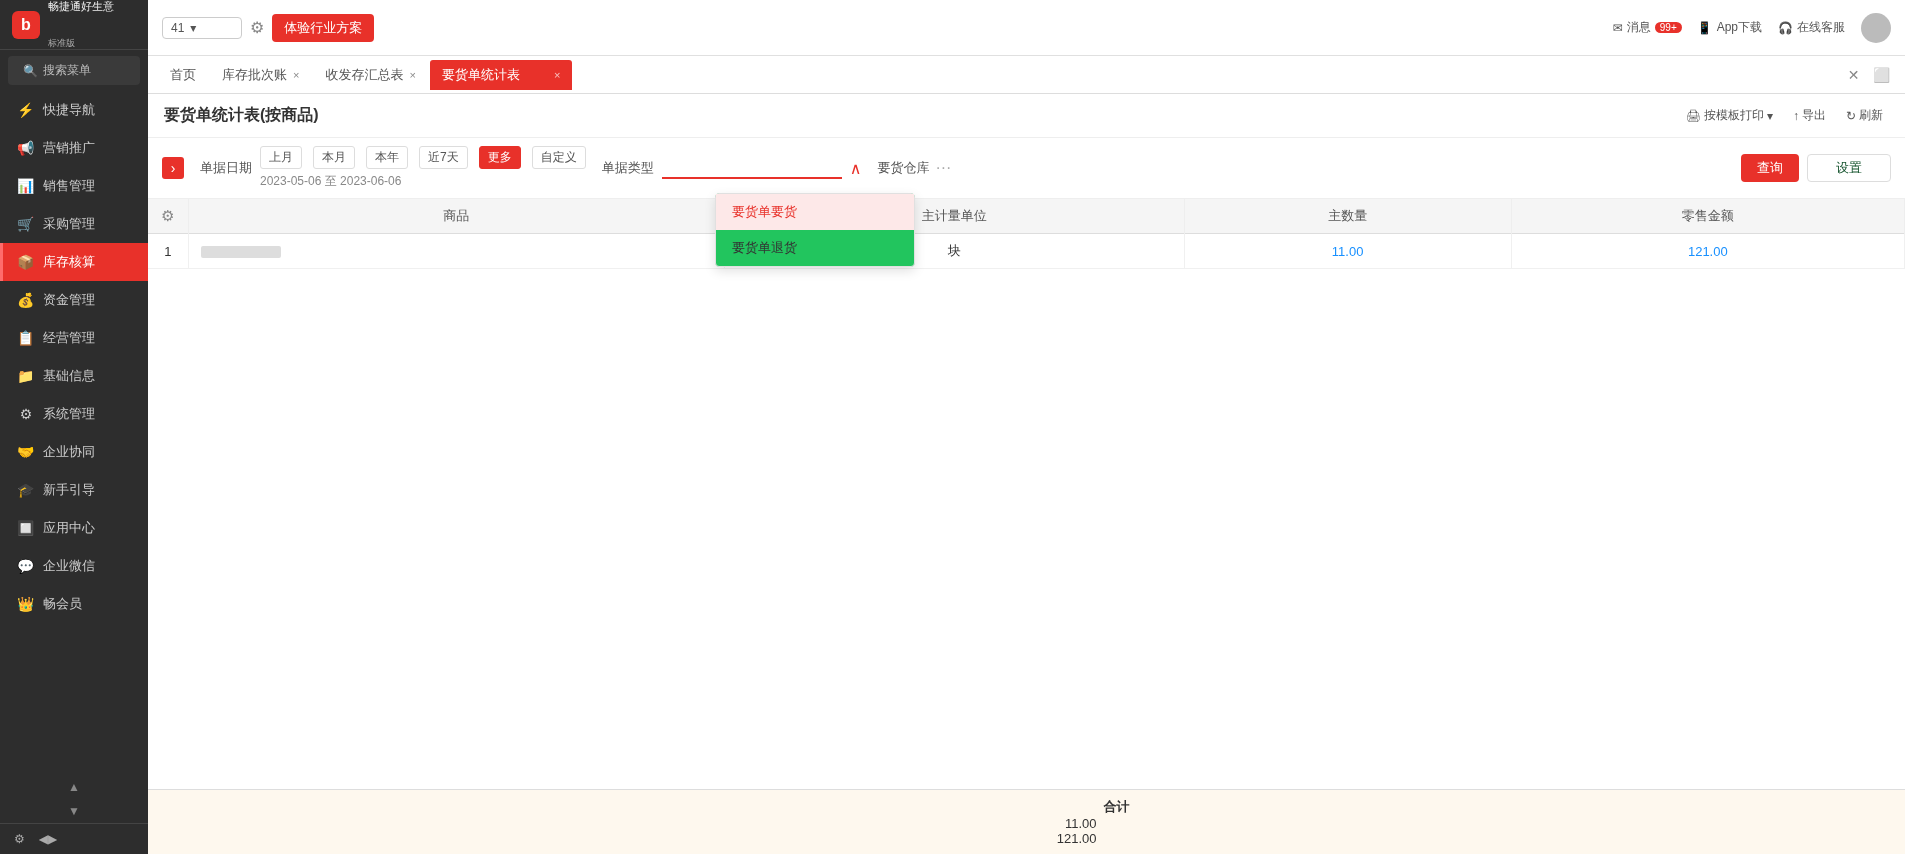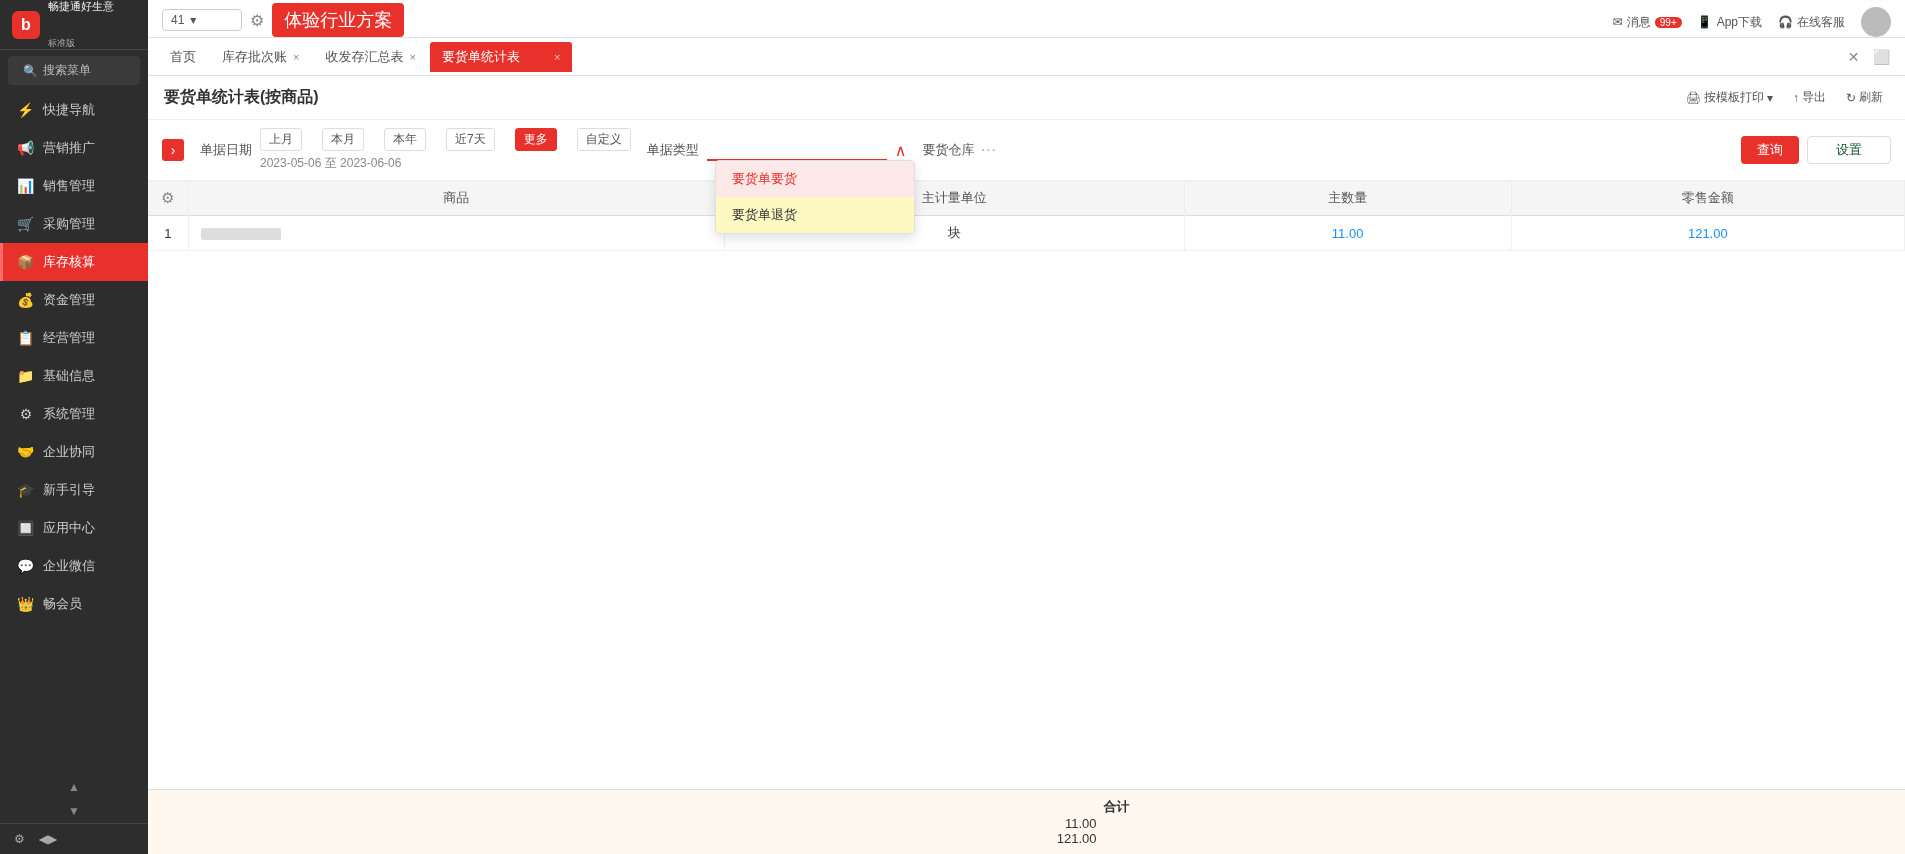--- a/index.html
+++ b/index.html
@@ -91,23 +91,23 @@
       flex: 1;
       display: flex;
       flex-direction: column;
       background: #f5f5f5;
       overflow: hidden;
     }
 
     
     .topbar {
       background: #fff;
-      height: 38px;
-      display: flex;
-      align-items: flex-end;
+      height: 56px;
+      display: flex;
+      align-items: center;
       padding: 0 14px;
       gap: 10px;
       border-bottom: 1px solid #e0e0e0;
       flex-shrink: 0;
     }
     .topbar-left {
       display: flex;
       align-items: center;
       gap: 8px;
       flex: 1;
@@ -128,21 +128,21 @@
       color: #888;
       cursor: pointer;
       font-size: 16px;
     }
     .btn-industry {
       background: #e8312a;
       color: white;
       border: none;
       border-radius: 4px;
       padding: 5px 12px;
-      font-size: 18px;
+      font-size: 13px;
       cursor: pointer;
     }
     .topbar-right {
       display: flex;
       align-items: center;
       gap: 16px;
     }
     .topbar-msg {
       display: flex;
       align-items: center;
@@ -260,21 +260,21 @@
       color: white;
       font-size: 14px;
       flex-shrink: 0;
     }
     .filter-group {
       display: flex;
       align-items: center;
       gap: 8px;
     }
     .filter-label { color: #555; font-size: 13px; white-space: nowrap; }
-    .date-btns { display: flex; align-items: center; gap: 20px; }
+    .date-btns { display: flex; align-items: center; gap: 11px; }
     .date-btn {
       padding: 2px 8px;
       border: 1px solid #ddd;
       border-radius: 3px;
       font-size: 12px;
       cursor: pointer;
       color: #555;
       background: #fff;
     }
     .date-btn.badge-red {
@@ -314,24 +314,24 @@
       border: 1px solid #ddd;
       border-radius: 4px;
       padding: 4px 28px;
       font-size: 13px;
       cursor: pointer;
     }
 
     
     .dropdown-popup {
       position: absolute;
-      top: 160px;
+      top: 193px;
       left: 715px;
       width: 200px;
-      background: #fef9c3;
+      background: #22c55e;
       border: 1px solid #e0e0e0;
       border-radius: 4px;
       box-shadow: 0 4px 12px rgba(0,0,0,0.12);
       z-index: 100;
     }
     .dropdown-item {
       padding: 9px 16px;
       font-size: 13px;
       color: #333;
       cursor: pointer;

